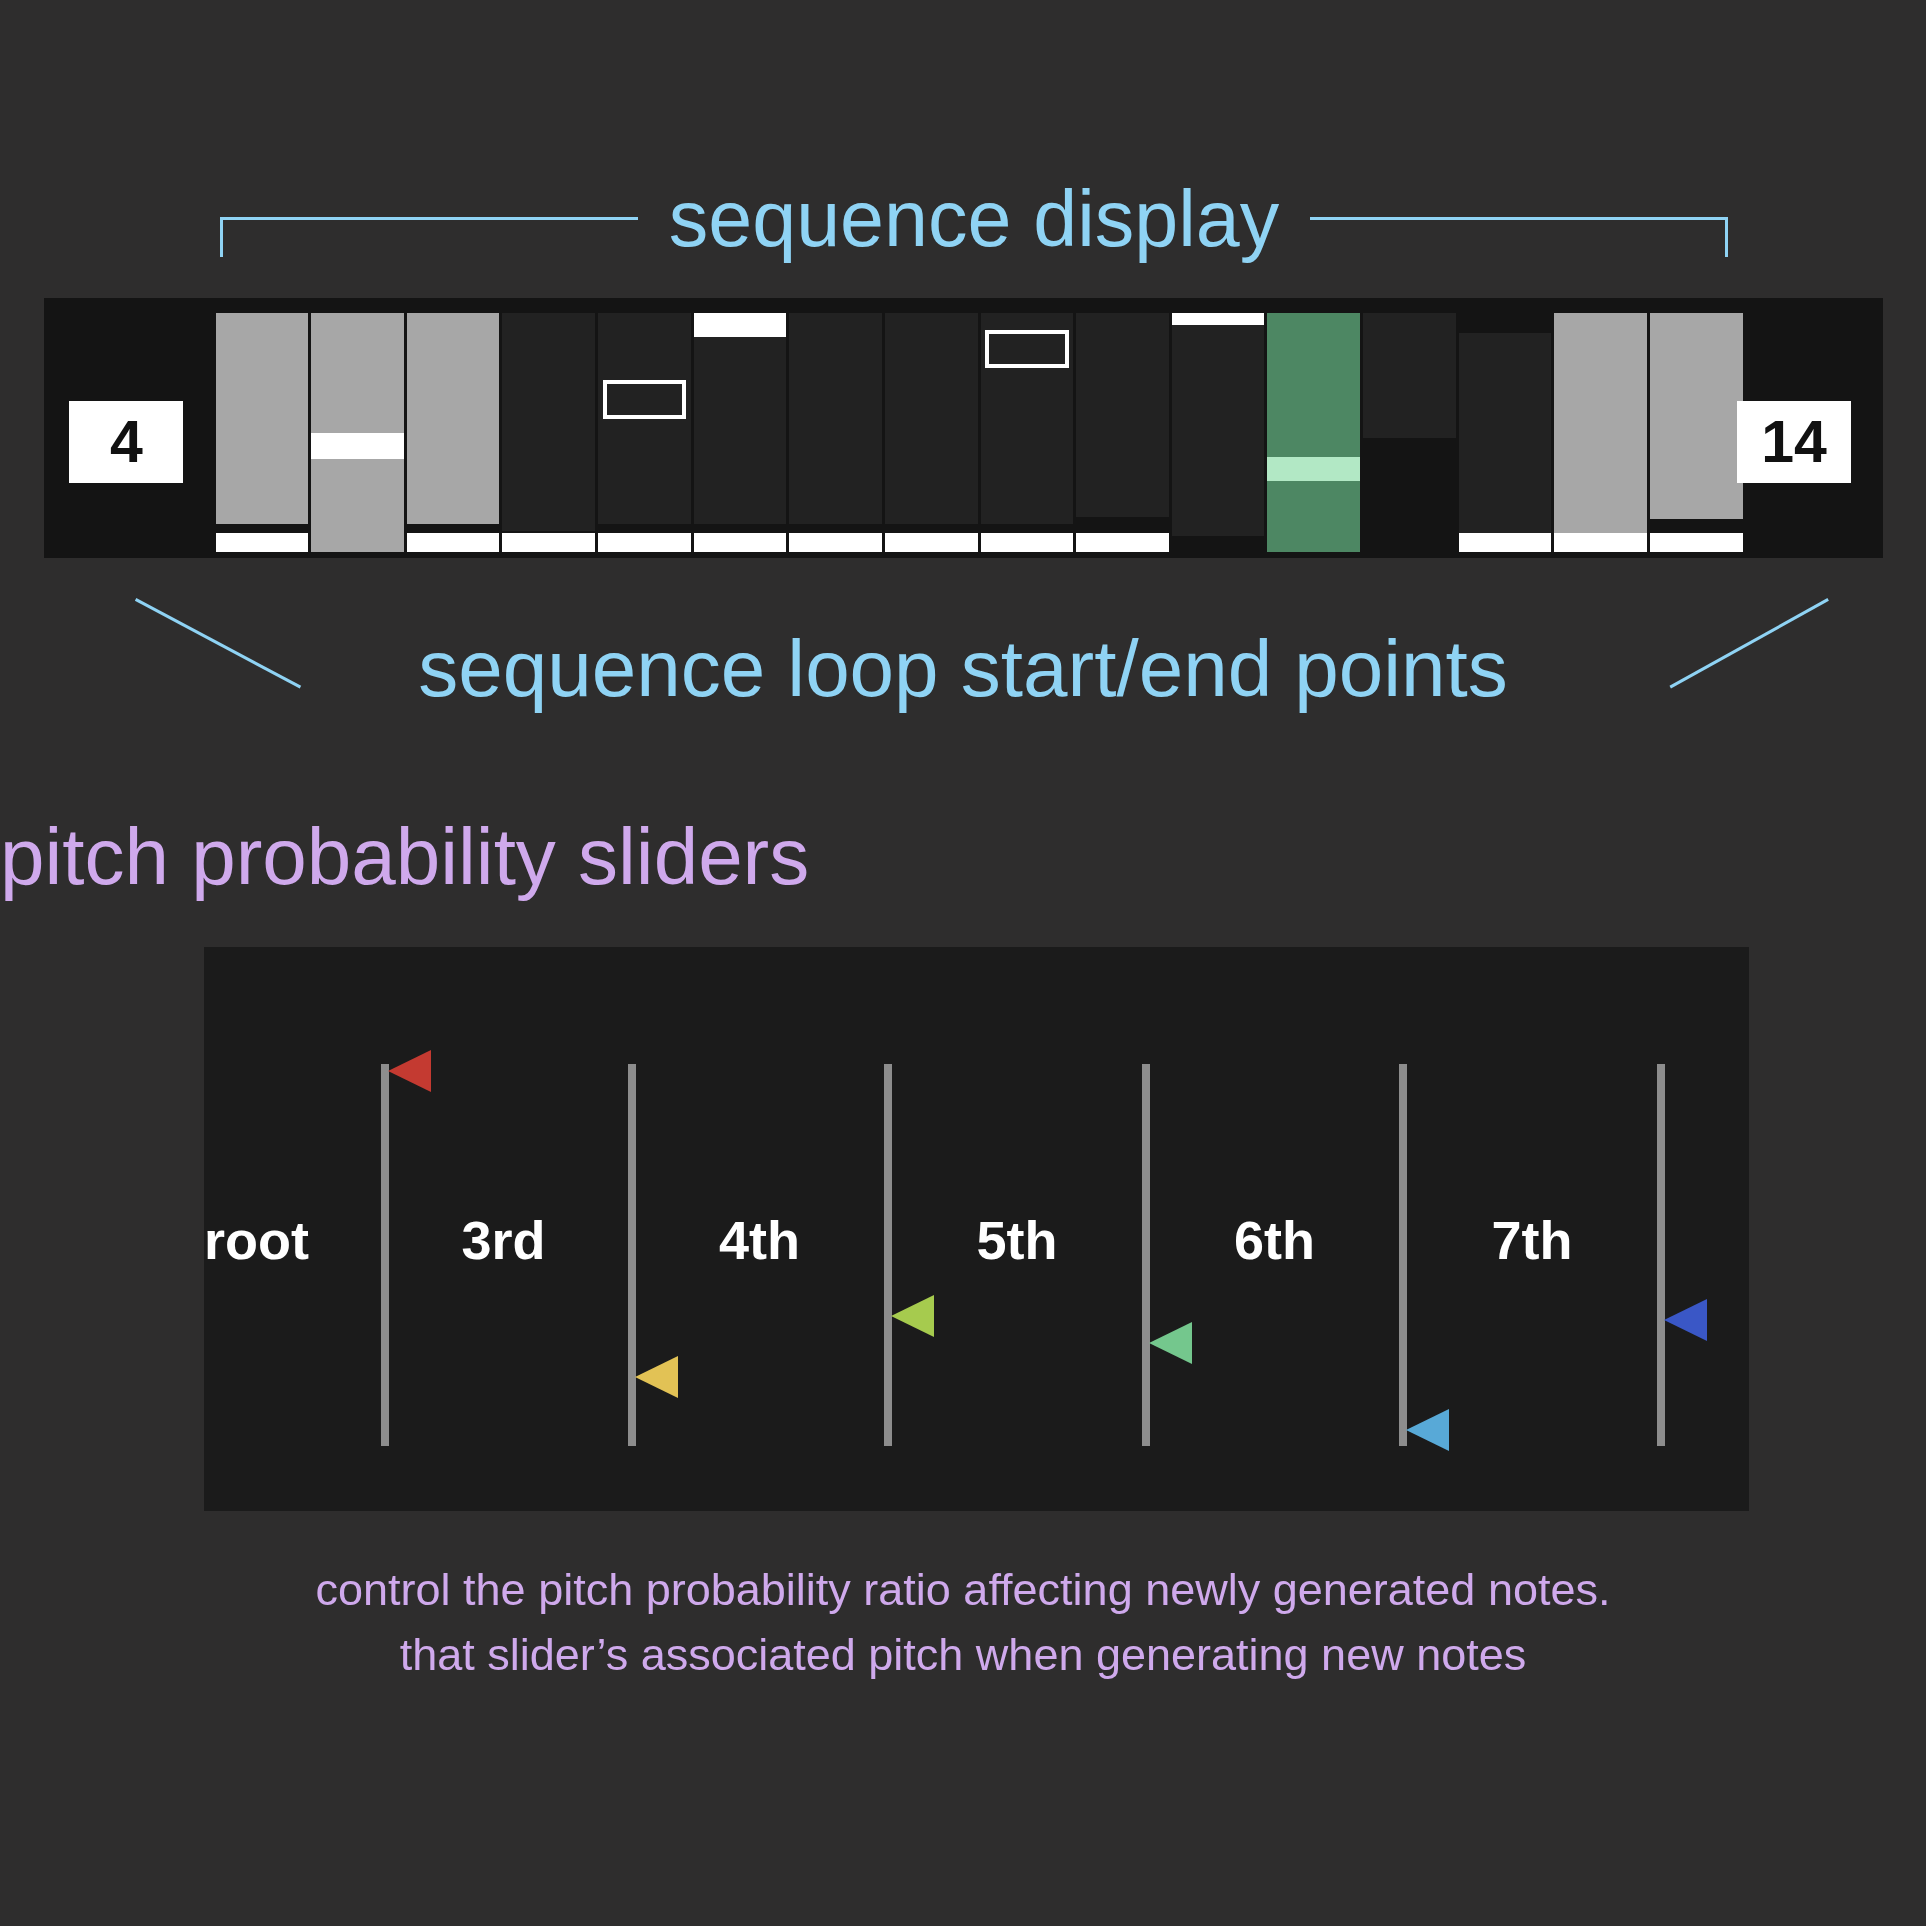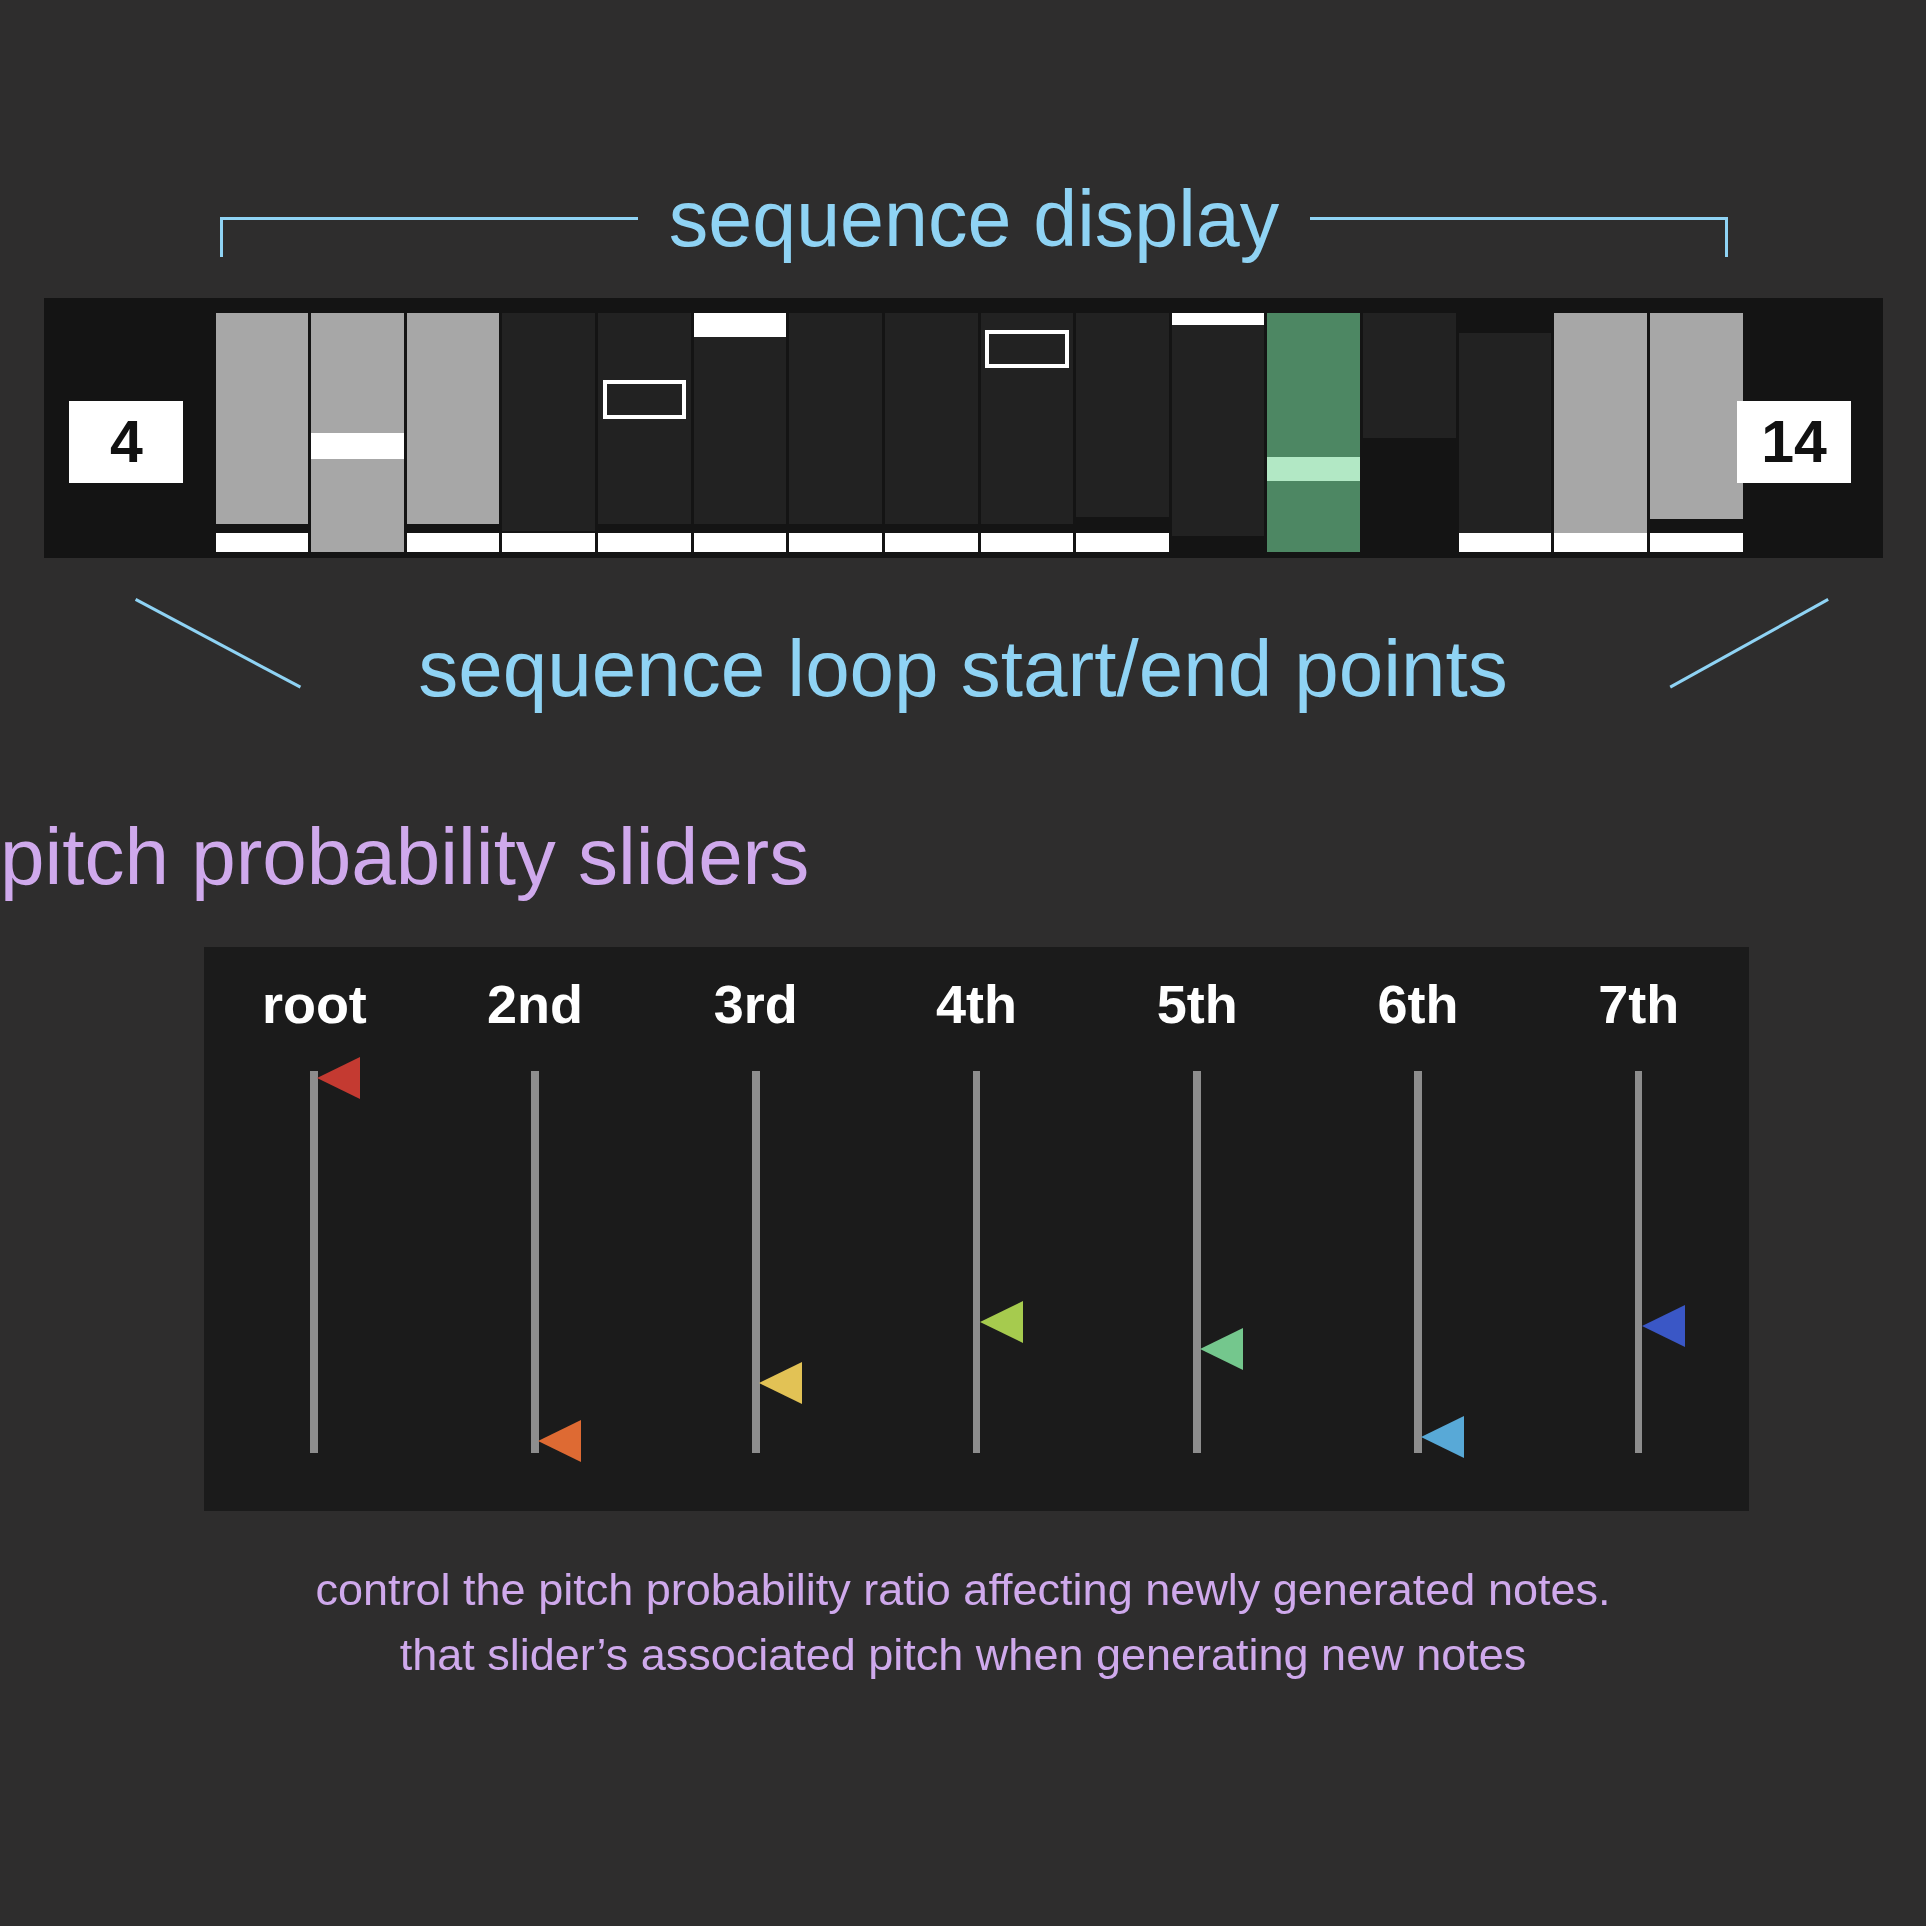--- a/index.html
+++ b/index.html
@@ -32,21 +32,21 @@
   .pointer-lines{position:absolute;left:0;top:0;pointer-events:none;}
 
   .loop-label{position:absolute;left:0;right:0;top:629px;text-align:center;font-size:80px;line-height:1;
     color:var(--accent-blue,#8fd3f4);}
 
   
   .sliders-title{position:absolute;left:0;right:0;top:817px;text-align:left;font-size:80px;line-height:1;
     color:var(--accent-purple,#cfa9ec);}
   .panel{position:absolute;left:204px;top:947px;width:1545px;height:564px;background:var(--panel-bg,#1b1b1b);
     display:flex;padding-top:21.6px;box-sizing:border-box;}
-  .slider-col{flex:1;display:flex;flex-direction:column;align-items:center;}
+  .slider-col{flex:1;display:flex;flex-direction:row;align-items:center;}
   .slider-label{font-size:54px;font-weight:700;color:#ffffff;height:71px;display:flex;align-items:center;}
   .track-area{position:relative;height:382px;width:100%;margin-top:31px;}
   .track{position:absolute;left:calc(50% - 3.9px);top:0;width:7.7px;height:100%;background:var(--track-gray,#8d8d8d);}
   .tri{position:absolute;left:calc(50% + 3.1px);width:0;height:0;
     border-top:21.6px solid transparent;border-bottom:21.6px solid transparent;
     border-right-width:43px;border-right-style:solid;}
 
   
   .caption{position:absolute;left:0;right:0;top:1557px;text-align:center;font-size:45px;line-height:1.45;
     color:var(--accent-purple,#cfa9ec);}
@@ -147,27 +147,20 @@
 <div class="sliders-title">pitch probability sliders</div>
 <div class="panel" id="sliders-panel">
     <div class="slider-col">
       <div class="slider-label">root</div>
       <div class="track-area">
         <div class="track"></div>
         <div class="tri" style="border-right-color: rgb(196, 58, 49); top: calc(2% - 21.6px);"></div>
       </div>
     </div>
     <div class="slider-col">
-      <div class="slider-label">2nd</div>
-      <div class="track-area">
-        <div class="track"></div>
-        <div class="tri" style="border-right-color: rgb(222, 106, 51); top: calc(97% - 21.6px);"></div>
-      </div>
-    </div>
-    <div class="slider-col">
       <div class="slider-label">3rd</div>
       <div class="track-area">
         <div class="track"></div>
         <div class="tri" style="border-right-color: rgb(226, 194, 85); top: calc(82% - 21.6px);"></div>
       </div>
     </div>
     <div class="slider-col">
       <div class="slider-label">4th</div>
       <div class="track-area">
         <div class="track"></div>

